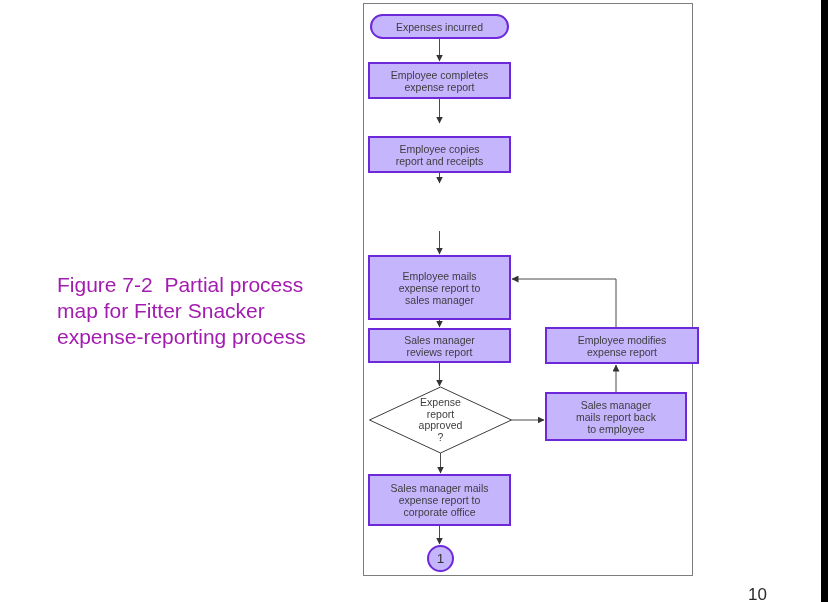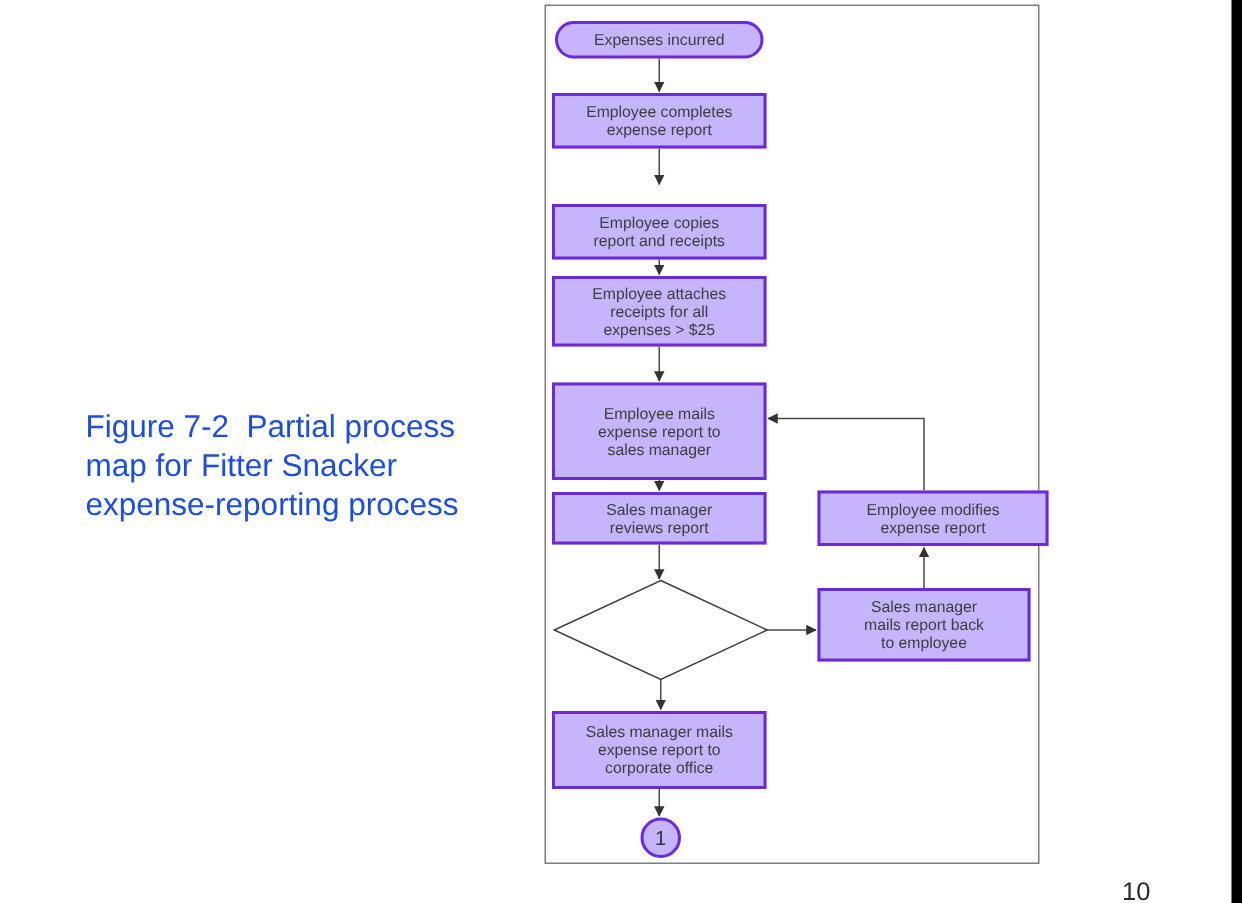--- a/index.html
+++ b/index.html
@@ -12,21 +12,21 @@
   }
   .slide { position: absolute; inset: 0; width: 828px; height: 602px; }
 
   .caption {
     position: absolute;
     left: 57px;
     top: 272px;
     width: 290px;
     font-size: 21px;
     line-height: 26px;
-    color: #1d4ed8;
+    color: #a21caf;
     white-space: pre-wrap;
   }
 
   .page-number {
     position: absolute;
     left: 748px;
     top: 585px;
     font-size: 17px;
     color: #2a2a2a;
   }
@@ -127,31 +127,32 @@
     </svg>
 
     <div class="node terminator n-start">Expenses incurred</div>
 
     <div class="node n-complete">Employee completes
 expense report</div>
 
     <div class="node n-copy">Employee copies
 report and receipts</div>
 
-    <div class="node n-attach">Employee attaches
-receipts for all
-expenses &gt; $25</div>
 
     <div class="node n-mailmgr">Employee mails
 expense report to
 sales manager</div>
 
     <div class="node n-review">Sales manager
 reviews report</div>
 
+    <div class="node diamond-label n-diamond">Expense
+report
+approved
+?</div>
 
     <div class="node n-mailcorp">Sales manager mails
 expense report to
 corporate office</div>
 
     <div class="node connector-circle n-circle">1</div>
 
     <div class="node n-modify">Employee modifies
 expense report</div>
 

